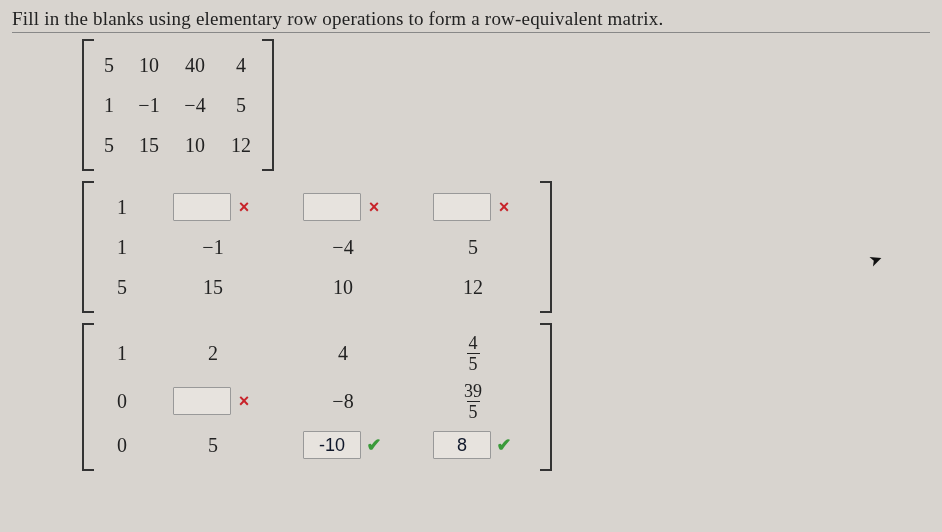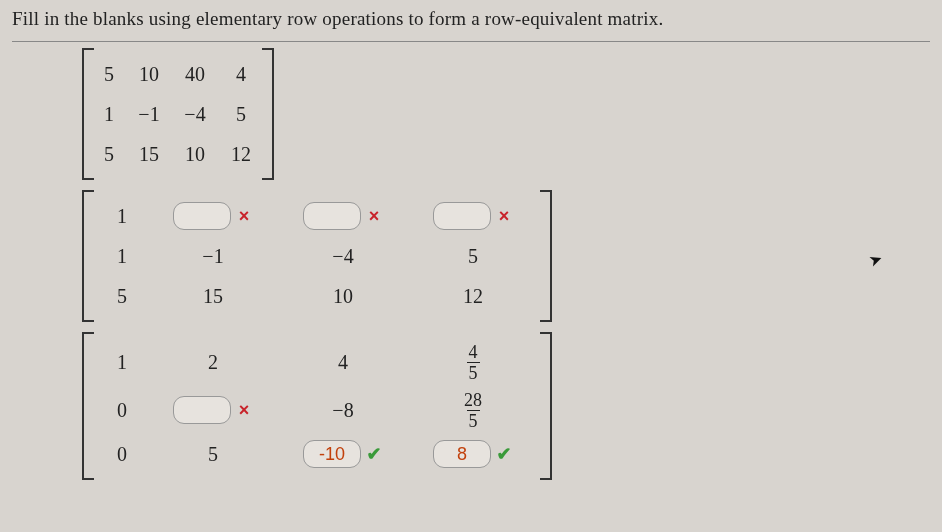--- a/index.html
+++ b/index.html
@@ -11,21 +11,21 @@
       color: #222;
       padding: 8px 12px;
       position: relative;
       overflow: hidden;
     }
     .prompt {
       font-size: 19px;
       margin-bottom: 6px;
       letter-spacing: 0.2px;
       border-bottom: 1px solid #888;
-      padding-bottom: 11px;
+      padding-bottom: 2px;
     }
     .work {
       padding-left: 70px;
     }
 
     
     .matrix {
       display: inline-block;
       position: relative;
       padding: 6px 14px;
@@ -66,26 +66,26 @@
     .w2 { width: 130px; }
     .w3 { width: 130px; }
     .w4 { width: 130px; }
 
     .blank {
       display: inline-block;
       width: 58px;
       height: 28px;
       background: #e7e3de;
       border: 1px solid #999;
-      border-radius: 11px;
+      border-radius: 1px;
       font-size: 18px;
       text-align: center;
       line-height: 26px;
       font-family: Verdana, sans-serif;
-      color: #c2410c;
+      color: #0f172a;
     }
 
     .mark {
       width: 18px;
       height: 18px;
       display: inline-flex;
       align-items: center;
       justify-content: center;
       font-weight: bold;
       font-size: 18px;
@@ -193,21 +193,21 @@
     </div>
     <div class="mrow" style="min-height:48px;">
       <span class="bcell w1">0</span>
       <span class="bcell w2">
         <span class="blank"></span>
         <span class="mark wrong">×</span>
       </span>
       <span class="bcell w3">−8</span>
       <span class="bcell w4">
         <span class="frac">
-          <span class="num">28</span>
+          <span class="num">39</span>
           <span class="den">5</span>
         </span>
       </span>
     </div>
     <div class="mrow">
       <span class="bcell w1">0</span>
       <span class="bcell w2">5</span>
       <span class="bcell w3">
         <span class="blank">-10</span>
         <span class="mark right">✔</span>

